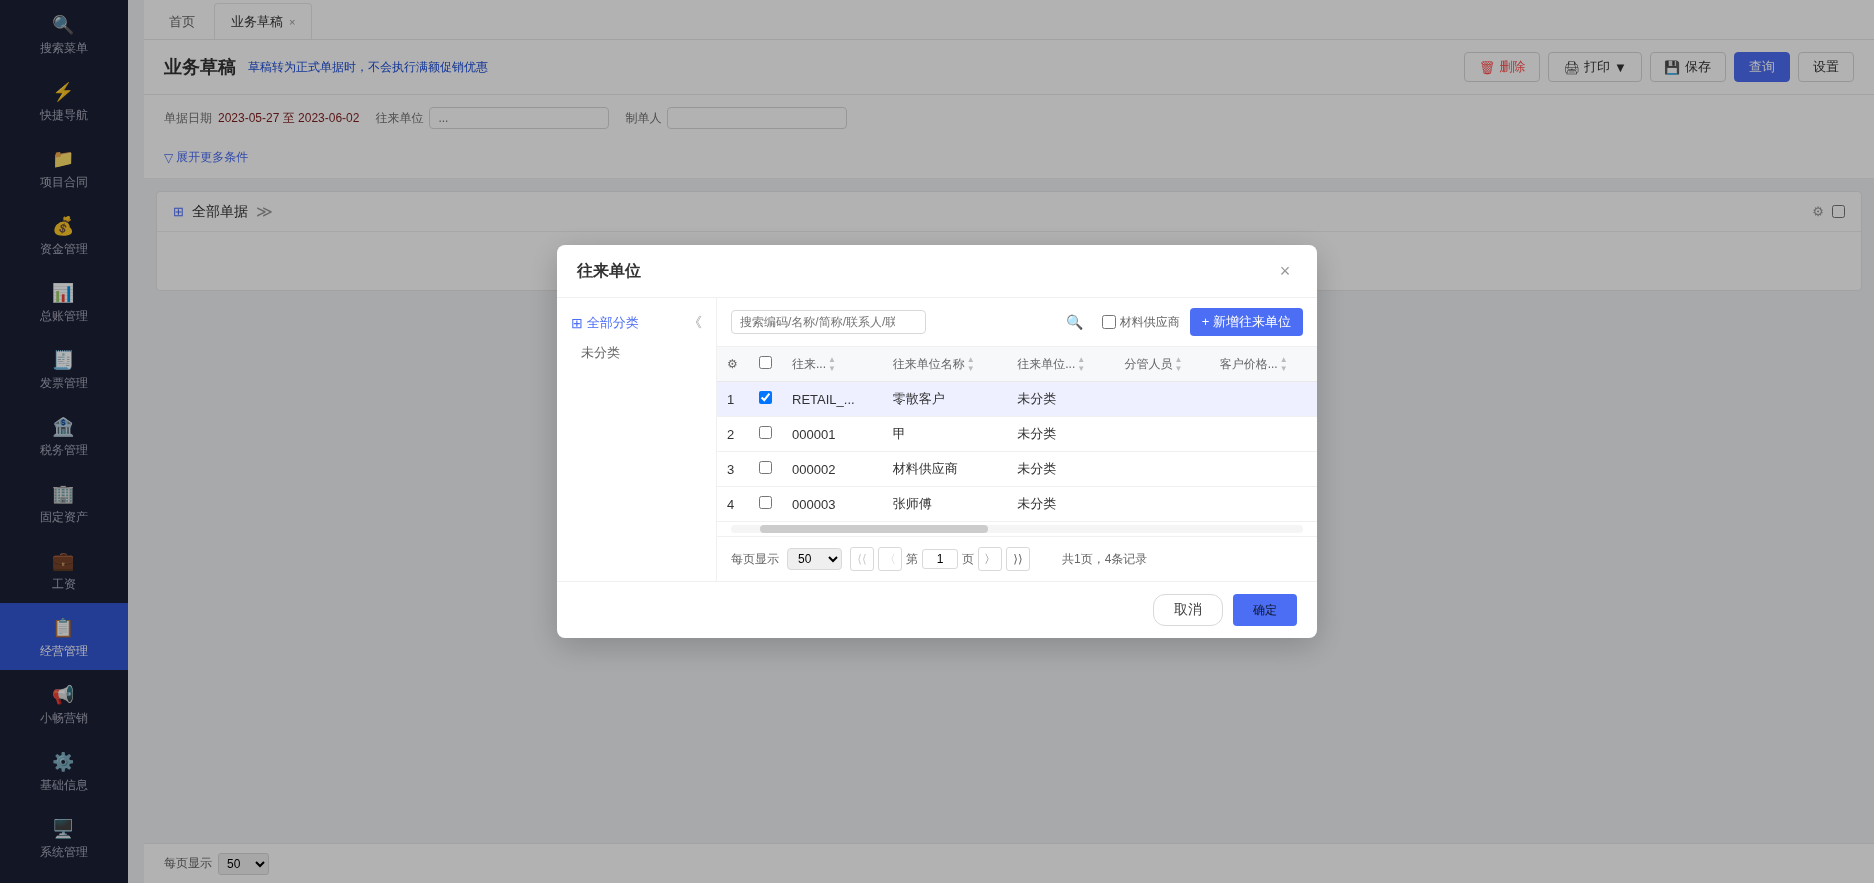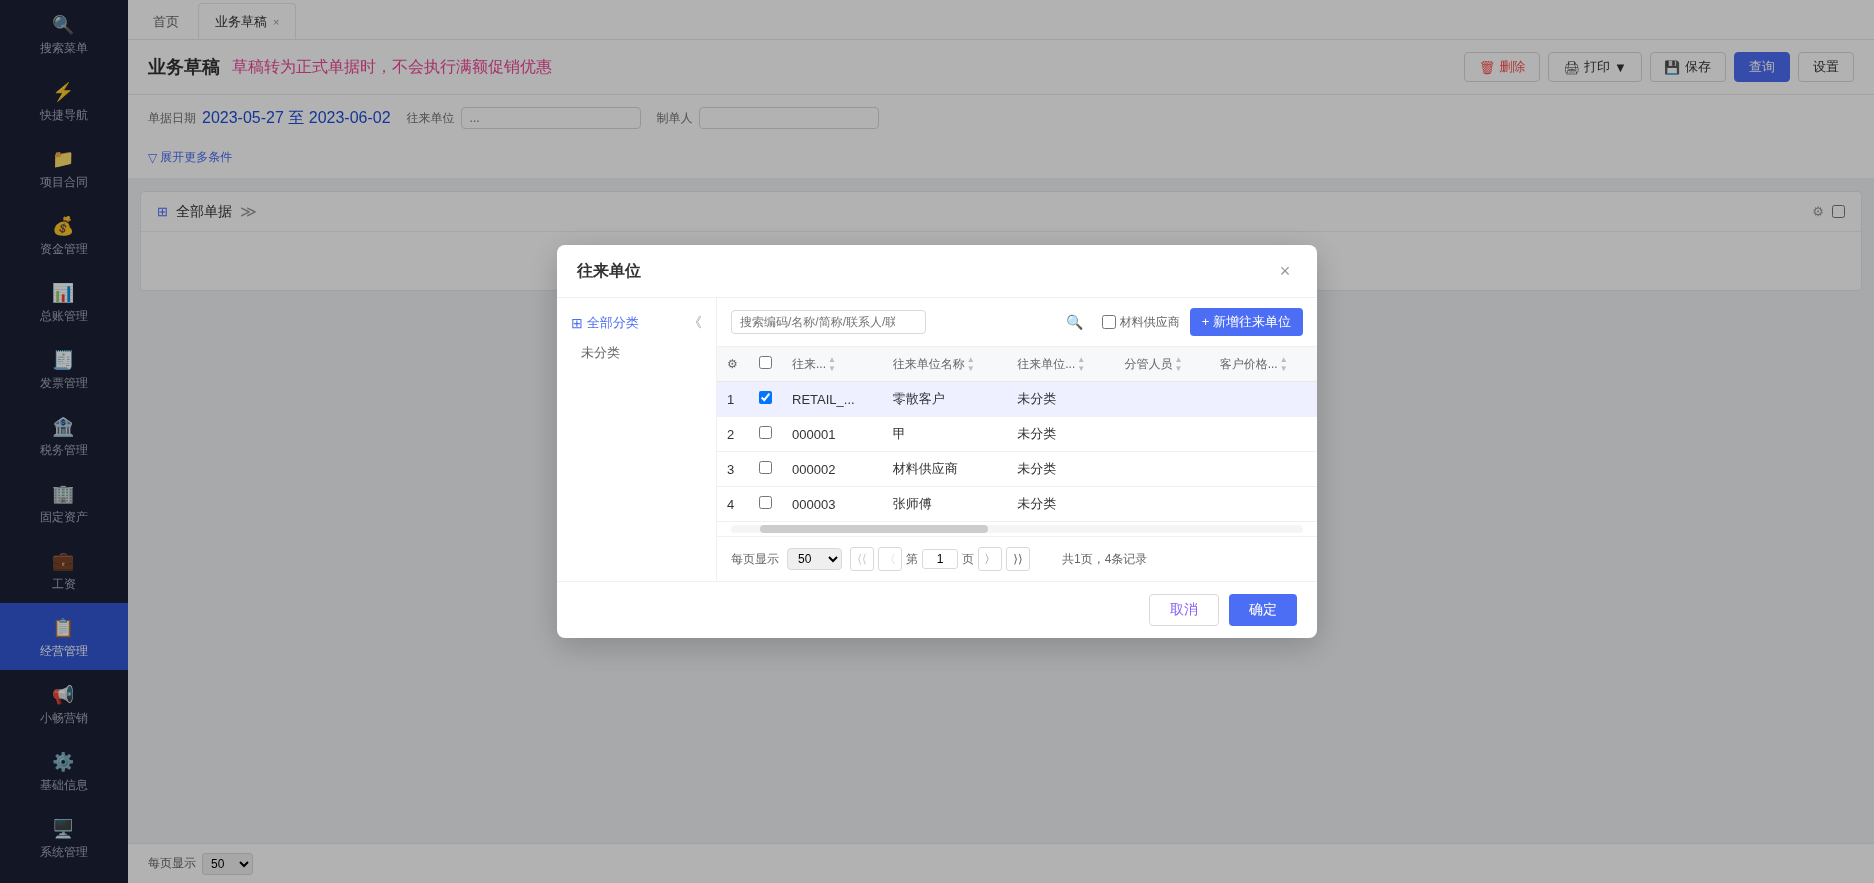--- a/index.html
+++ b/index.html
@@ -8,49 +8,49 @@
     
     .app-container { display: flex; height: 883px; width: 1874px; }
 
     
     .sidebar { width: 128px; background: #1a2035; color: #fff; display: flex; flex-direction: column; flex-shrink: 0; }
     .sidebar-item { display: flex; flex-direction: column; align-items: center; padding: 14px 0 10px; cursor: pointer; color: #aab; font-size: 12px; gap: 4px; }
     .sidebar-item.active { background: #3356d4; color: #fff; }
     .sidebar-icon { font-size: 18px; }
 
     
-    .main { flex: 1; display: flex; flex-direction: column; overflow: hidden; }
+    .main { flex: 1; display: flex; flex-direction: column; overflow: hidden; padding-left: 16px; }
 
     
     .tab-bar { display: flex; background: #fff; border-bottom: 1px solid #e8e8e8; height: 40px; align-items: flex-end; padding: 0 0 0 0; }
     .tab-item { padding: 8px 16px; font-size: 13px; color: #666; cursor: pointer; border: 1px solid transparent; border-bottom: none; margin-right: 2px; border-radius: 4px 4px 0 0; height: 36px; display: flex; align-items: center; }
     .tab-item.active { background: #fff; color: #333; border-color: #e8e8e8; font-weight: 500; }
     .tab-item:first-child { margin-left: 8px; }
     .tab-close { margin-left: 6px; font-size: 11px; color: #999; cursor: pointer; }
 
     
     .content { flex: 1; overflow: auto; background: #f0f2f5; padding: 0; position: relative; }
 
     
     .page-header { background: #fff; padding: 12px 20px; display: flex; align-items: center; border-bottom: 1px solid #e8e8e8; }
     .page-title { font-size: 18px; font-weight: 600; color: #333; margin-right: 12px; }
-    .page-subtitle { font-size: 16px; color: #ec4899; }
+    .page-subtitle { font-size: 12px; color: #1d4ed8; }
     .page-actions { margin-left: auto; display: flex; gap: 8px; align-items: center; }
     .btn { padding: 5px 14px; border-radius: 4px; border: 1px solid #d9d9d9; background: #fff; cursor: pointer; font-size: 13px; color: #333; display: flex; align-items: center; gap: 4px; }
     .btn-primary { background: #4c6ef5; color: #fff; border-color: #4c6ef5; justify-content: center; }
     .btn-danger { color: #ff4d4f; }
 
     
     .filter-bar { background: #fff; padding: 12px 20px; display: flex; align-items: center; gap: 16px; flex-wrap: wrap; border-bottom: 1px solid #f0f0f0; }
     .filter-item { display: flex; align-items: center; gap: 6px; font-size: 12px; }
     .filter-label { color: #737373; }
     .filter-dates { display: flex; gap: 4px; }
     .date-btn { padding: 2px 8px; border-radius: 3px; border: 1px solid #d9d9d9; background: #fff; cursor: pointer; font-size: 12px; color: #666; }
     .date-btn.active { background: #4c6ef5; color: #fff; border-color: #4c6ef5; }
-    .date-range { font-size: 16px; color: #1d4ed8; }
+    .date-range { font-size: 12px; color: #7f1d1d; }
     .filter-input { border: 1px solid #d9d9d9; border-radius: 4px; padding: 3px 8px; font-size: 12px; width: 180px; }
     .expand-more { color: #4c6ef5; font-size: 12px; cursor: pointer; display: flex; align-items: center; gap: 3px; }
 
     
     .table-area { background: #fff; margin: 12px; border-radius: 4px; border: 1px solid #e8e8e8; }
     .table-toolbar { padding: 10px 16px; display: flex; align-items: center; justify-content: space-between; border-bottom: 1px solid #f0f0f0; }
     .all-orders { font-size: 14px; color: #333; font-weight: 500; }
 
     
     .overlay { position: fixed; top: 0; left: 0; width: 100%; height: 100%; background: rgba(0,0,0,0.3); z-index: 100; display: flex; align-items: center; justify-content: center; }
@@ -92,22 +92,22 @@
     .dialog-pagination { padding: 10px 14px; border-top: 1px solid #f0f0f0; display: flex; align-items: center; gap: 8px; font-size: 12px; color: #666; }
     .page-size-select { border: 1px solid #d9d9d9; border-radius: 4px; padding: 2px 6px; font-size: 12px; }
     .page-nav { display: flex; align-items: center; gap: 4px; }
     .page-nav button { border: 1px solid #d9d9d9; background: #fff; border-radius: 3px; width: 24px; height: 24px; cursor: pointer; display: flex; align-items: center; justify-content: center; font-size: 12px; color: #666; }
     .page-nav button:disabled { color: #ccc; cursor: not-allowed; }
     .page-input { width: 36px; border: 1px solid #d9d9d9; border-radius: 3px; text-align: center; padding: 2px 4px; font-size: 12px; }
     .page-total { margin-left: 24px; }
 
     
     .dialog-footer { padding: 12px 20px; display: flex; justify-content: flex-end; gap: 10px; border-top: 1px solid #f0f0f0; }
-    .btn-cancel { padding: 6px 20px; border: 1px solid #d9d9d9; background: #fff; border-radius: 4px; cursor: pointer; font-size: 14px; color: #8b5cf6; }
-    .btn-confirm { padding: 6px 20px; background: #4c6ef5; color: #ffffff; border: none; border-radius: 4px; cursor: pointer; font-size: 14px; }
+    .btn-cancel { padding: 6px 20px; border: 1px solid #d9d9d9; background: #fff; border-radius: 12px; cursor: pointer; font-size: 14px; color: #404040; }
+    .btn-confirm { padding: 6px 20px; background: #4c6ef5; color: #0f172a; border: none; border-radius: 4px; cursor: pointer; font-size: 12px; }
 
     
     .scrollbar-row { padding: 3px 14px; }
     .h-scrollbar { background: #f5f5f5; border-radius: 4px; height: 8px; }
     .h-scrollbar-thumb { background: #ccc; border-radius: 4px; height: 8px; width: 40%; margin-left: 5%; }
 
     .bottom-bar { background: #fff; height: 40px; border-top: 1px solid #e8e8e8; display: flex; align-items: center; padding: 0 20px; font-size: 12px; color: #666; }
   </style>
 </head>
 <body>

